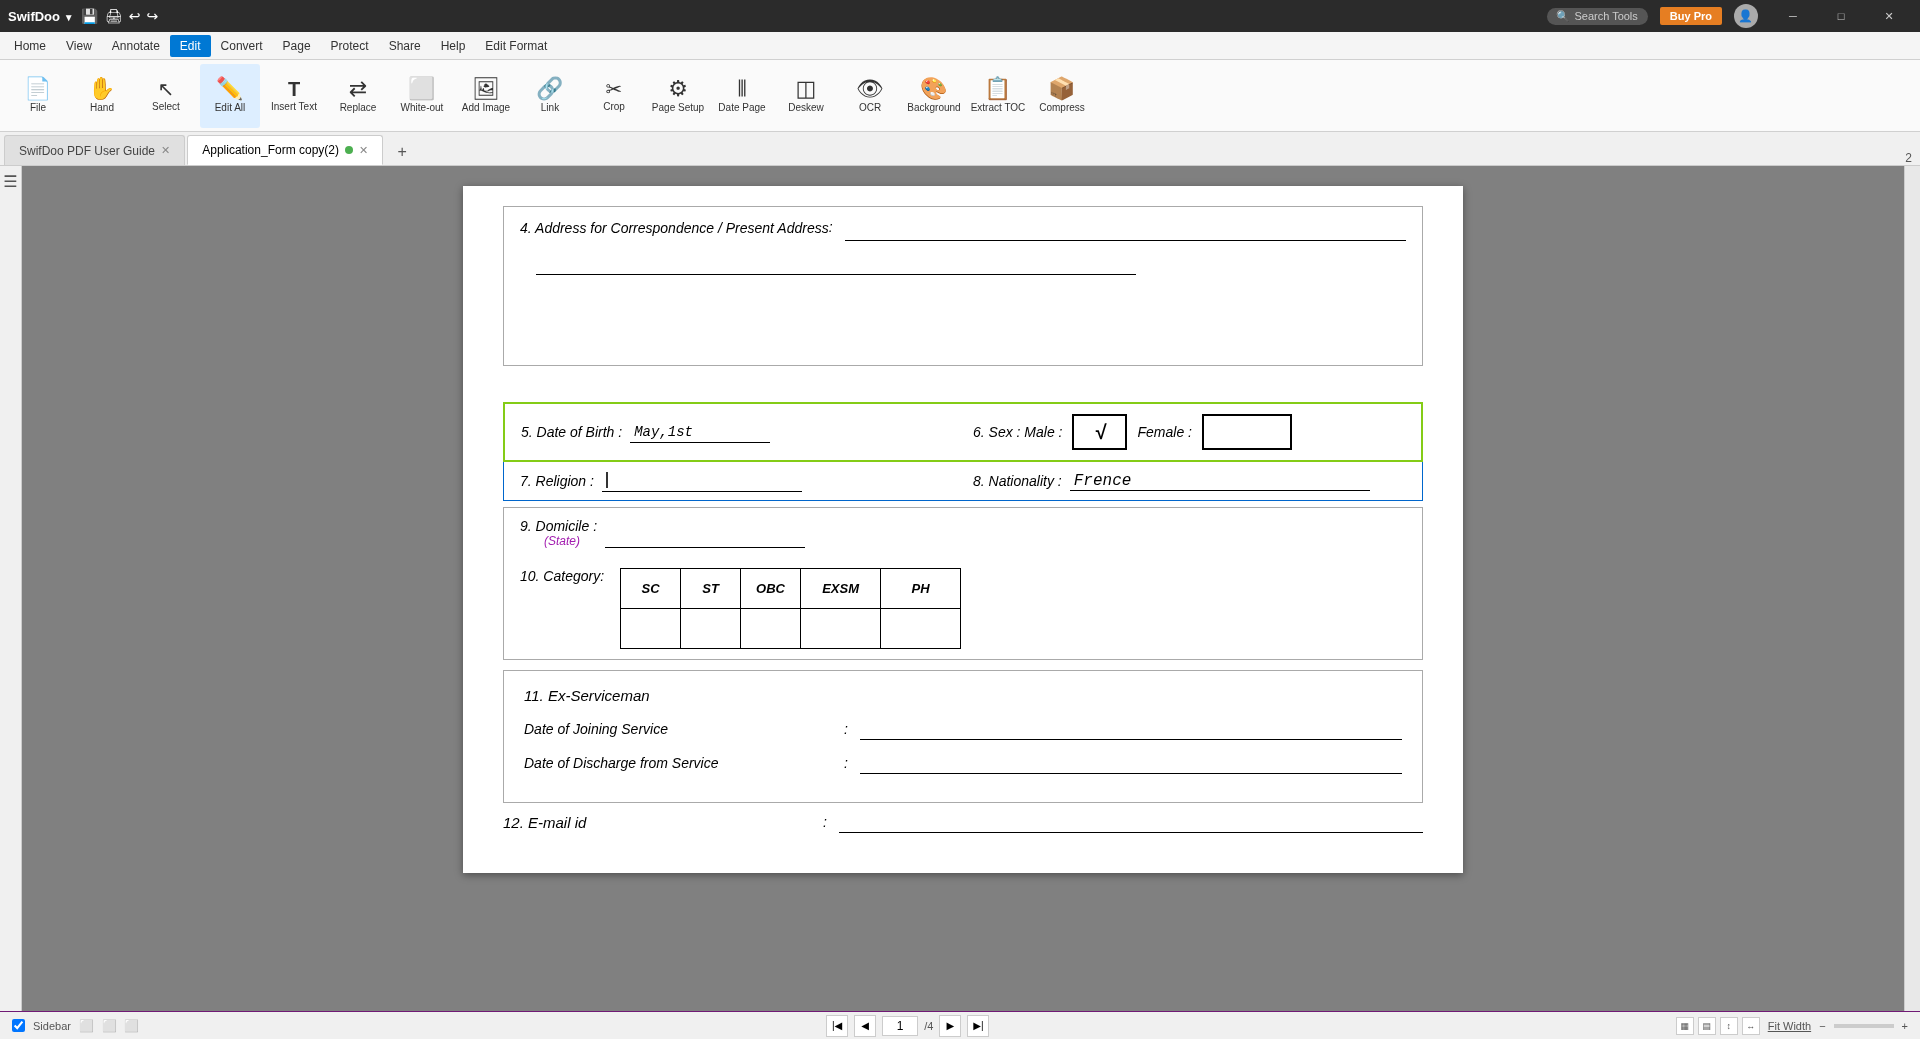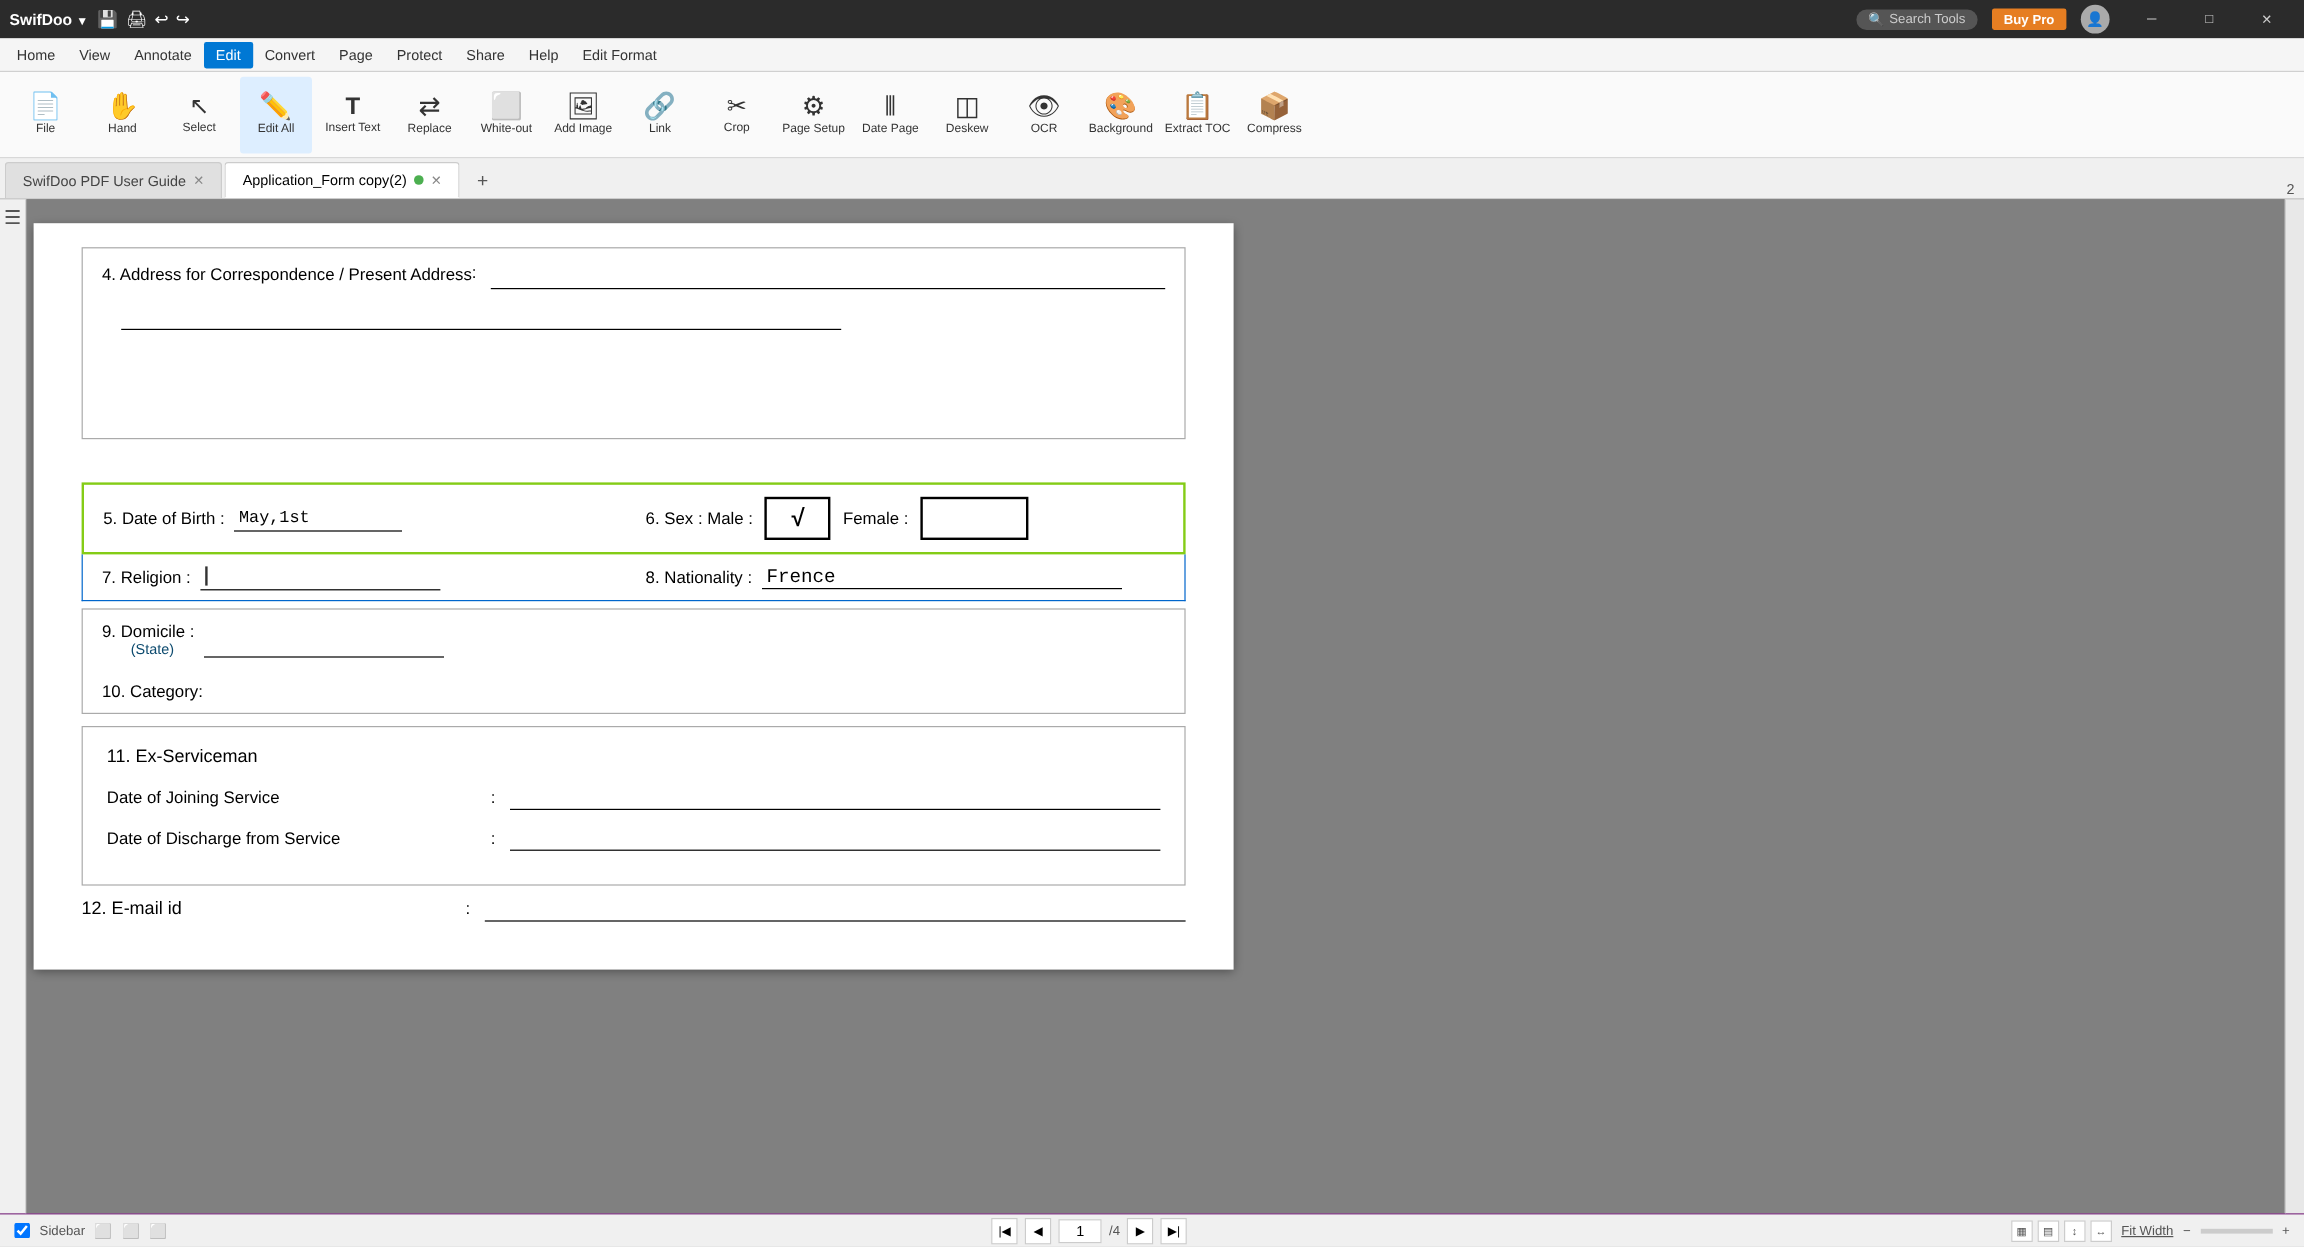--- a/index.html
+++ b/index.html
@@ -111,21 +111,23 @@
       color: #555;
     }
 
     
     .pdf-viewer {
       flex: 1;
       background: #808080;
       overflow-y: auto;
       display: flex;
       flex-direction: column;
+      align-items: center;
       padding: 20px 6px;
+      font-style: italic;
     }
 
     .page-container {
       background: #fff;
       width: 1000px;
       min-height: 400px;
       box-shadow: 0 2px 8px rgba(0,0,0,0.4);
       padding: 20px 40px 40px 40px;
       font-family: Arial, 'Times New Roman', serif;
       font-size: 14px;
@@ -183,21 +185,21 @@
       align-items: flex-start;
       width: 100%;
       border: 1px solid #aaa;
       padding: 10px 16px;
       gap: 20px;
       margin-top: 6px;
       flex-direction: column;
     }
     .dom-part { display: flex; align-items: flex-end; flex: 1; gap: 8px; }
     .dom-label { font-size: 14px; }
-    .dom-state { font-size: 12px; color: #0c4a6e; }
+    .dom-state { font-size: 12px; color: #a21caf; }
     .dom-input { border-bottom: 1px solid #000; min-width: 200px; height: 22px; }
     .cat-part { display: flex; align-items: flex-start; gap: 10px; }
     .cat-table { border-collapse: collapse; }
     .cat-table th, .cat-table td { border: 1px solid #000; width: 60px; height: 40px; text-align: center; vertical-align: middle; font-size: 13px; }
     .cat-table .ph-col { width: 80px; }
 
     .ex-serviceman-block {
       border: 1px solid #aaa;
       padding: 16px 20px;
       margin-top: 10px;
@@ -438,20 +440,38 @@
       <div class="domicile-category-row">
         <div class="dom-part">
           <div style="display:flex;flex-direction:column;">
             <span class="dom-label">9.  Domicile :</span>
             <span class="dom-state" style="margin-left:24px;">(State)</span>
           </div>
           <div class="dom-input" style="flex:1;max-width:220px;"></div>
         </div>
         <div class="cat-part">
           <span style="font-size:14px;margin-right:6px;">10.   Category:</span>
+          <table class="cat-table">
+            <tbody>
+                <tr>
+              <th>SC</th>
+              <th>ST</th>
+              <th>OBC</th>
+              <th class="ph-col">EXSM</th>
+              <th class="ph-col">PH</th>
+            </tr>
+            <tr>
+              <td></td>
+              <td></td>
+              <td></td>
+              <td></td>
+              <td></td>
+            </tr>
+          </tbody>
+            </table>
         </div>
       </div>
 
       <div class="ex-serviceman-block">
         <div class="ex-title">11.  Ex-Serviceman</div>
         <div class="ex-row">
           <span class="ex-label">Date of Joining Service</span>
           <span class="ex-colon">:</span>
           <div class="ex-line"></div>
         </div>

